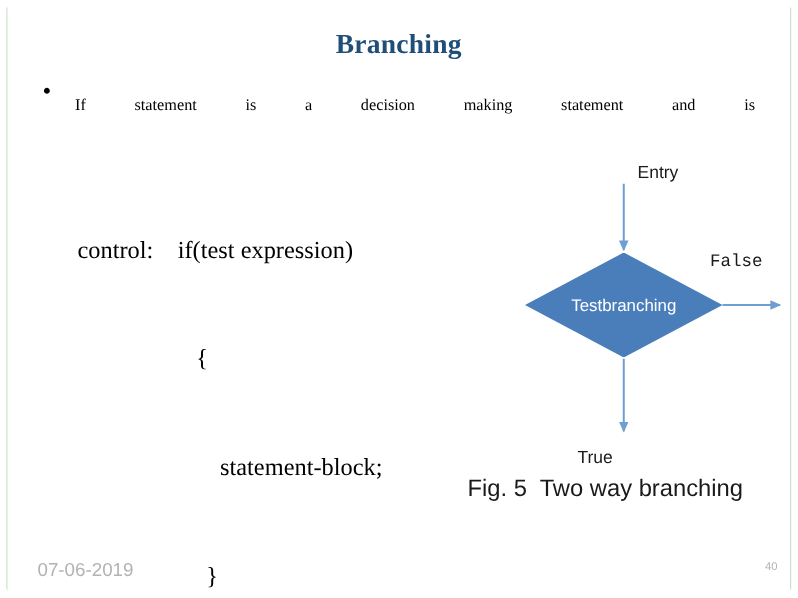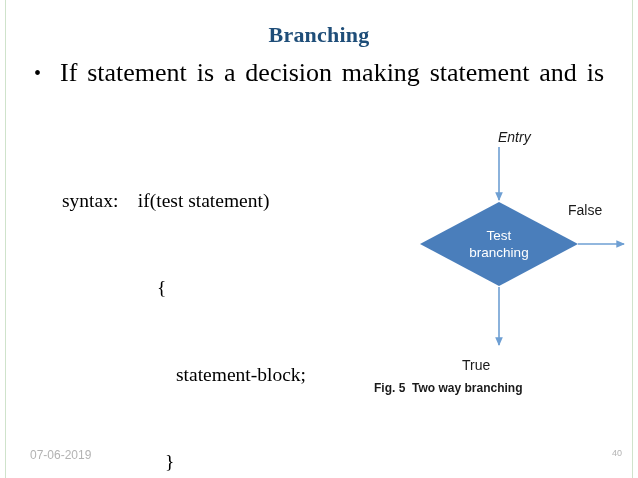--- a/index.html
+++ b/index.html
@@ -12,20 +12,21 @@
     background: #ffffff;
     font-family: "Liberation Serif", serif;
     overflow: hidden;
   }
   #slide {
     position: relative;
     width: 638px;
     height: 478px;
     background: #ffffff;
     overflow: hidden;
+    border-radius: 20px;
   }
 
   
   .edge-rule {
     position: absolute;
     top: 0;
     width: 1px;
     height: 478px;
     background: #cfe3cb;
   }
@@ -61,25 +62,26 @@
     flex: 0 0 auto;
     width: 26px;
     font-size: 20px;
     line-height: 26px;
     color: #000000;
     text-align: left;
   }
   .bullet-text {
     flex: 1 1 auto;
     font-family: "Liberation Serif", serif;
-    font-size: 26px;
+    font-size: 13px;
     line-height: 26px;
     color: #000000;
     text-align: justify;
     text-justify: inter-word;
+    margin-top: 11px;
   }
   .bullet-text > .ln {
     display: block;
   }
   .bullet-text > .ln.justify {
     text-align: justify;
     text-align-last: justify;
   }
 
   
@@ -107,42 +109,42 @@
     width: 238px;
     height: 250px;
   }
   .fc-label {
     position: absolute;
     font-family: "Liberation Sans", sans-serif;
     font-size: 14px;
     color: #1a1a1a;
     white-space: nowrap;
   }
-  #label-entry { left: 98px; top: 4px; font-style: italic; }
-  #label-false { left: 168px; top: 77px; }
+  #label-entry { left: 110px; top: 4px; }
+  #label-false { left: 168px; top: 77px; font-family: Liberation Mono, monospace; }
   #label-true  { left: 62px; top: 232px; }
 
   #diamond {
     position: absolute;
     left: 20px;
     top: 77px;
     width: 158px;
     height: 84px;
   }
   #diamond .shape {
     position: absolute;
     inset: 0;
     background: #4a7ebb;
     clip-path: polygon(50% 0%, 100% 50%, 50% 100%, 0% 50%);
   }
   #diamond .shape-text {
     position: absolute;
     inset: 0;
     display: flex;
-    flex-direction: column;
+    flex-direction: row;
     align-items: center;
     justify-content: center;
     font-family: "Liberation Sans", sans-serif;
     font-size: 13.5px;
     line-height: 17px;
     color: #ffffff;
     text-align: center;
     pointer-events: none;
   }
 
@@ -154,33 +156,32 @@
     height: 250px;
     overflow: visible;
   }
 
   
   #caption {
     position: absolute;
     left: 374px;
     top: 381px;
     font-family: "Liberation Sans", sans-serif;
-    font-size: 12px;
+    font-size: 19px;
     color: #1a1a1a;
     white-space: pre;
-    font-weight: bold;
   }
 
   
   #footer-date {
     position: absolute;
     left: 30px;
     top: 448px;
     font-family: "Liberation Sans", sans-serif;
-    font-size: 12px;
+    font-size: 15px;
     color: #b3b3b3;
   }
   #footer-page {
     position: absolute;
     left: 612px;
     top: 448px;
     width: 20px;
     text-align: left;
     font-family: "Liberation Sans", sans-serif;
     font-size: 9px;
@@ -200,21 +201,21 @@
   <div id="bullet-block">
     <div id="bullet-row">
       <span class="bullet-mark">•</span>
       <span class="bullet-text">
         <span class="ln justify">If statement is a decision making statement and is</span>
       </span>
     </div>
   </div>
 
   <div id="syntax-block">
-    <span class="code-line ind0">syntax:    if(test statement)</span>
+    <span class="code-line ind0">control:    if(test expression)</span>
     <span class="code-line ind1">{</span>
     <span class="code-line ind2">statement-block;</span>
     <span class="code-line ind3">}</span>
     
   </div>
 
   <div id="flowchart">
 
     <svg id="fc-svg" viewBox="0 0 238 250">
       <defs>

